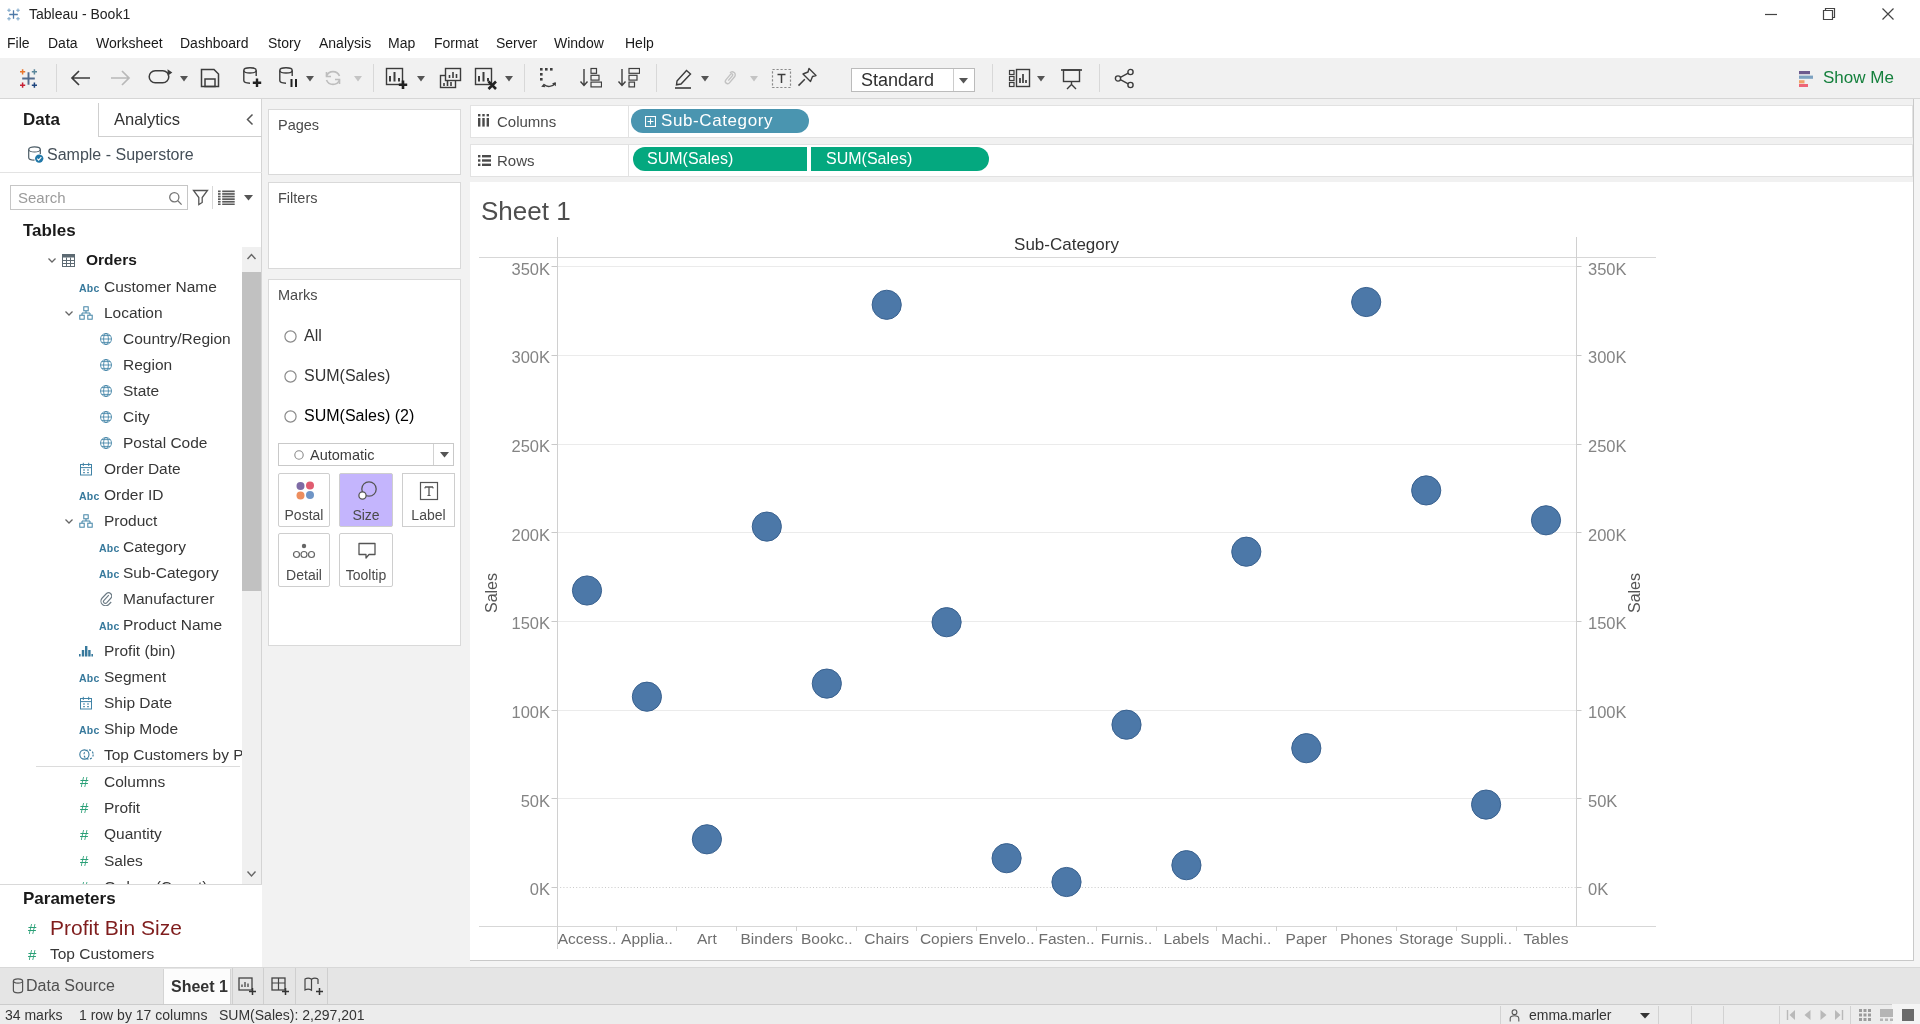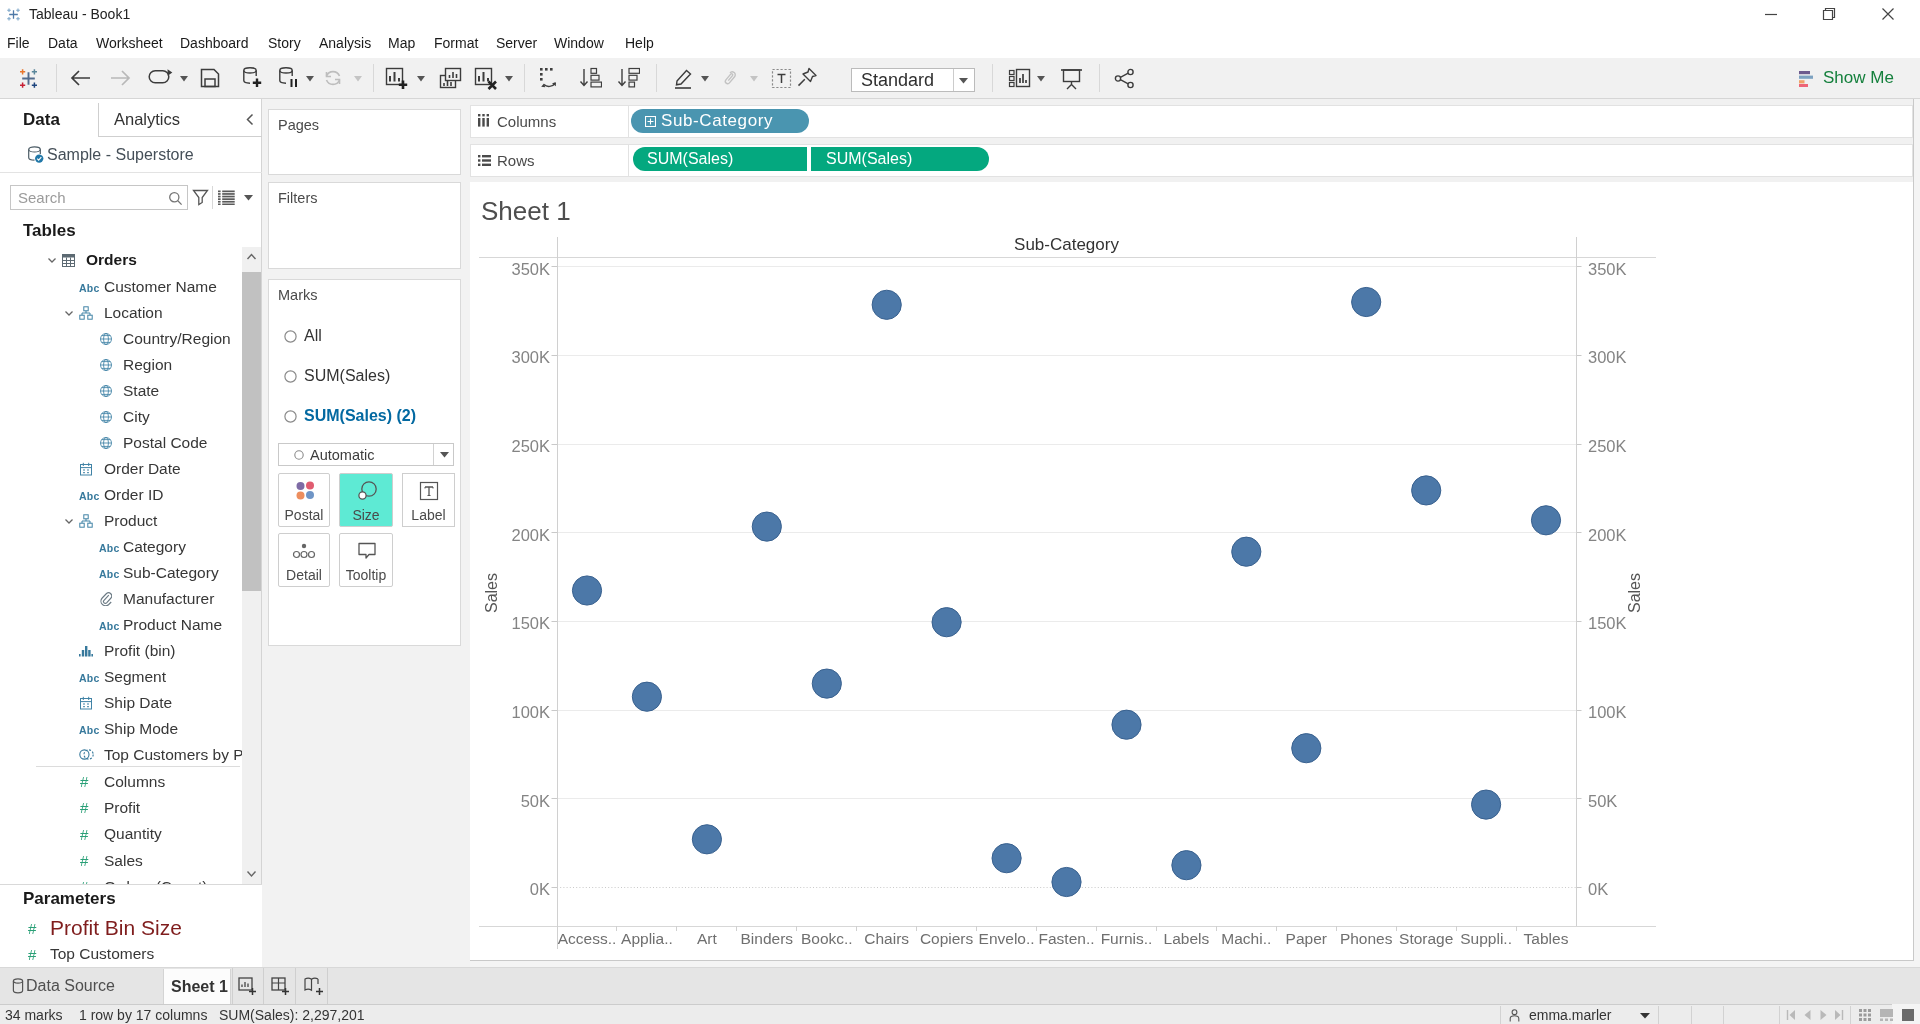--- a/index.html
+++ b/index.html
@@ -533,21 +533,21 @@
         <circle cx="6.5" cy="6.5" r="5.6" stroke="#8a8a8a" stroke-width="1.2" fill="none"></circle>
       </svg>
     <div class="abs ctr" style="left:35px;top:43px;height:26px;font-size:16px;color:#333">All</div>
     <svg class="abs" style="left:15px;top:90px" width="13" height="13" viewBox="0 0 13 13">
         <circle cx="6.5" cy="6.5" r="5.6" stroke="#8a8a8a" stroke-width="1.2" fill="none"></circle>
       </svg>
     <div class="abs ctr" style="left:35px;top:83px;height:26px;font-size:16px;color:#333">SUM(Sales)</div>
     <svg class="abs" style="left:15px;top:130px" width="13" height="13" viewBox="0 0 13 13">
         <circle cx="6.5" cy="6.5" r="5.6" stroke="#8a8a8a" stroke-width="1.2" fill="none"></circle>
       </svg>
-    <div class="abs ctr" style="left:35px;top:123px;height:26px;font-size:16px;font-weight:bold;color:#0369a1">SUM(Sales) (2)</div>
+    <div class="abs ctr" style="left:35px;top:123px;height:26px;font-size:16px;font-weight:normal;color:#000000">SUM(Sales) (2)</div>
 
     <div class="abs" style="left:9px;top:163px;width:176px;height:23px;border:1px solid #c9c9c9;background:#fff">
       <svg class="abs" style="left:15px;top:6px" width="10" height="10" viewBox="0 0 10 10">
           <circle cx="5" cy="5" r="4.2" stroke="#8a8a8a" stroke-width="1.1" fill="none"></circle>
         </svg>
       <div class="abs ctr" style="left:31px;top:0;height:21px;font-size:14.5px;color:#3c3c3c">Automatic</div>
       <div class="abs" style="left:154px;top:0;width:1px;height:21px;background:#d2d2d2"></div>
       <svg class="abs" style="left:161px;top:8px" width="9" height="6" viewBox="0 0 9 6">
           <path d="M0 0 H9 L4.5 5.5 Z" fill="#555"></path>
         </svg>
@@ -555,21 +555,21 @@
 
     <div class="abs" style="left:9px;top:193px;width:52px;height:54px;border:1px solid #cecece;border-radius:2px;background:#fff">
       <svg class="abs" style="left:16px;top:6px" width="20" height="21" viewBox="0 0 20 21">
         <circle cx="5.5" cy="6" r="4" fill="#7e6ba5"></circle>
           <circle cx="15" cy="5.5" r="4" fill="#e05c70"></circle>
         <circle cx="5.5" cy="15.5" r="4" fill="#ed8e5e"></circle>
           <circle cx="15" cy="15" r="4" fill="#6f95c6"></circle>
       </svg>
       <div class="abs" style="left:0;right:0;top:33px;text-align:center;font-size:14px;color:#4a4a4a">Postal</div>
     </div>
-    <div class="abs" style="left:70px;top:193px;width:54px;height:54px;border:1px solid #cecece;border-radius:2px;background:#5eead4">
+    <div class="abs" style="left:70px;top:193px;width:54px;height:54px;border:1px solid #cecece;border-radius:2px;background:#c4b5fd">
       <svg class="abs" style="left:17px;top:6px" width="21" height="21" viewBox="0 0 21 21">
         <circle cx="12" cy="9" r="7.2" stroke="#555" stroke-width="1.3" fill="none"></circle>
         <circle cx="5.5" cy="15.5" r="3.6" stroke="#555" stroke-width="1.3" fill="#fff"></circle>
       </svg>
       <div class="abs" style="left:0;right:0;top:33px;text-align:center;font-size:14px;color:#4a4a4a">Size</div>
     </div>
     <div class="abs" style="left:133px;top:193px;width:53px;height:54px;border:1px solid #cecece;border-radius:0;background:#fff">
       <svg class="abs" style="left:16px;top:7px" width="20" height="20" viewBox="0 0 20 20">
         <rect x="1.5" y="1.5" width="17" height="17" stroke="#555" stroke-width="1.2" fill="none"></rect>
         <path d="M6 6 H14 M10 6 V14.5" stroke="#555" stroke-width="1.3" fill="none"></path>

